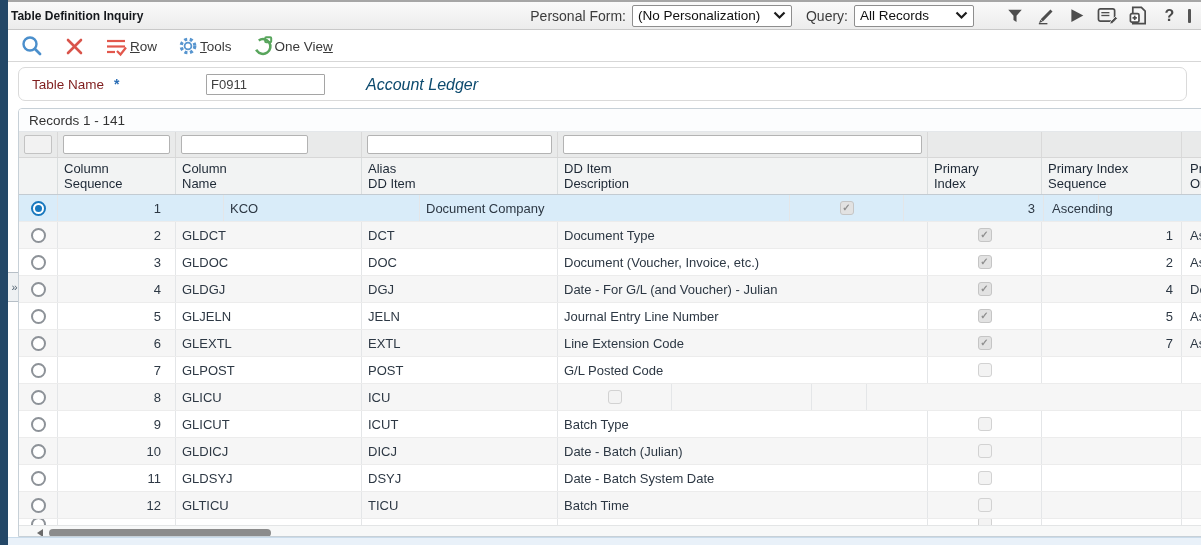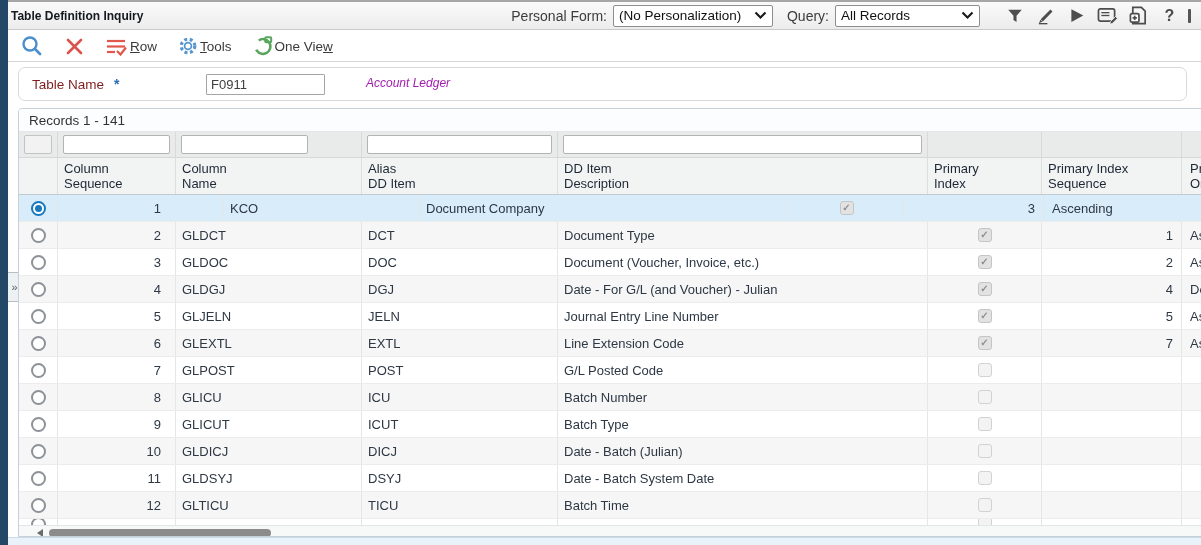--- a/index.html
+++ b/index.html
@@ -14,42 +14,42 @@
   
   .titlebar{position:absolute;left:8px;top:2px;right:0;height:28px;
             background:linear-gradient(#fafafa,#ececec);border-bottom:1px solid #c9c9c9;
             display:flex;align-items:center;}
   .title{margin-left:3px;font-size:12px;font-weight:bold;color:#15181c;white-space:nowrap;}
   .tb-right{display:flex;align-items:center;margin-left:auto;padding-right:8px;}
   .lbl{font-size:14px;color:#3c3c3c;white-space:nowrap;}
   .dropdown{height:22px;border:1px solid #8e8e8e;border-radius:2px;background:#fff;
             display:flex;align-items:center;padding:0 5px;font-size:13.5px;color:#101010;cursor:pointer;}
   .dd-pf{width:160px;margin:0 14px 0 6px;}
-  .dd-q{width:145px;margin:0 15px 0 6px;}
+  .dd-q{width:120px;margin:0 21px 0 6px;}
   .dd-text{white-space:nowrap;overflow:hidden;}
   .dd-chev{margin-left:auto;display:flex;align-items:center;}
   .icon-btn{width:23px;height:23px;margin-left:8px;display:flex;align-items:center;justify-content:center;cursor:pointer;}
   .help-q{font-size:16px;font-weight:bold;color:#4a4a4a;}
   .partial-icon{width:5px;height:18px;margin-left:7px;overflow:hidden;}
   .partial-icon i{display:block;width:3px;height:14px;margin-top:2px;background:#555;border-radius:1px;}
   
   .toolbar{position:absolute;left:8px;top:31px;right:0;height:31px;background:#fff;
            border-bottom:1px solid #d7d7d7;display:flex;align-items:center;padding-left:12px;}
   .tb-item{display:flex;align-items:center;gap:1px;margin-right:20px;cursor:pointer;}
   .tb-icon{display:flex;align-items:center;justify-content:center;}
   .tb-label{font-size:13.5px;color:#3a3a3a;white-space:nowrap;}
   .tb-label u{text-decoration:underline;}
   
   .form-panel{position:absolute;left:18px;top:67px;width:1169px;height:34px;background:#fff;
               border:1px solid #dadada;border-radius:7px;}
   .fp-label{position:absolute;left:13px;top:9px;font-size:13.5px;color:#7f1d1d;}
   .fp-req{position:absolute;left:95px;top:8px;font-size:14px;font-weight:bold;color:#2a6db5;}
   .fp-input{position:absolute;left:187px;top:6px;width:119px;height:21px;border:1px solid #a5a5a5;
             border-radius:1px;font-family:"Liberation Sans",sans-serif;font-size:13px;color:#404040;padding:0 4px;}
-  .fp-desc{position:absolute;left:347px;top:8px;font-style:italic;font-size:12px;color:#a21caf;}
+  .fp-desc{position:absolute;left:347px;top:8px;font-style:italic;font-size:16px;color:#0c4a6e;}
   
   .grid-panel{position:absolute;left:18px;top:108px;width:1250px;height:429px;background:#fff;
               border:1px solid #c7d0d7;border-radius:4px 4px 0 0;overflow:hidden;}
   .records-bar{height:23px;line-height:23px;padding-left:10px;font-size:13.5px;color:#333;
                background:#fcfdfe;border-bottom:1px solid #e4e7ea;}
   .filter-row{height:26px;display:flex;background:#e9eaea;border-bottom:1px solid #d7d7d7;}
   .fcell{flex:none;height:100%;border-left:1px solid #d9d9d9;padding:3px 5px;display:flex;align-items:center;}
   .fcell:first-child{border-left:none;}
   .corner-box{width:28px;height:19px;border:1px solid #c3c3c3;background:#f2f2f2;border-radius:2px;}
   .filter-input{width:100%;height:19px;border:1px solid #b3b3b3;border-radius:2px;background:#fff;
@@ -377,21 +377,20 @@
           <div class="cell c-pord"></div>
           <div class="cell c-trail"></div>
         </div>
         <div class="grow stripe">
           <div class="cell c-radio">
             <div class="radio"></div>
           </div>
           <div class="cell c-seq">8</div>
           <div class="cell c-name">GLICU</div>
           <div class="cell c-alias">ICU</div>
-          <div class="cell c-desc">Batch Number</div>
           <div class="cell c-pidx">
             <div class="cb"></div>
           </div>
           <div class="cell c-pseq"></div>
           <div class="cell c-pord"></div>
           <div class="cell c-trail"></div>
         </div>
         <div class="grow">
           <div class="cell c-radio">
             <div class="radio"></div>

